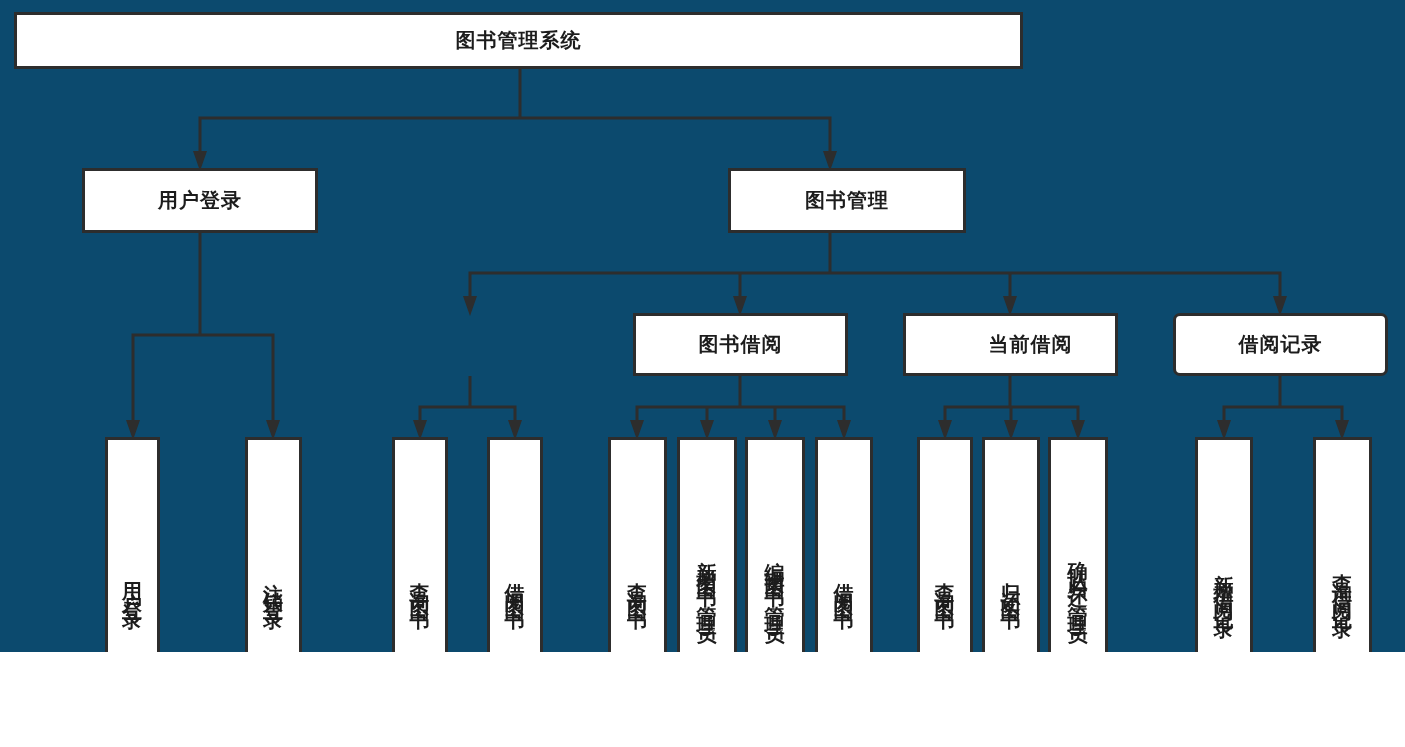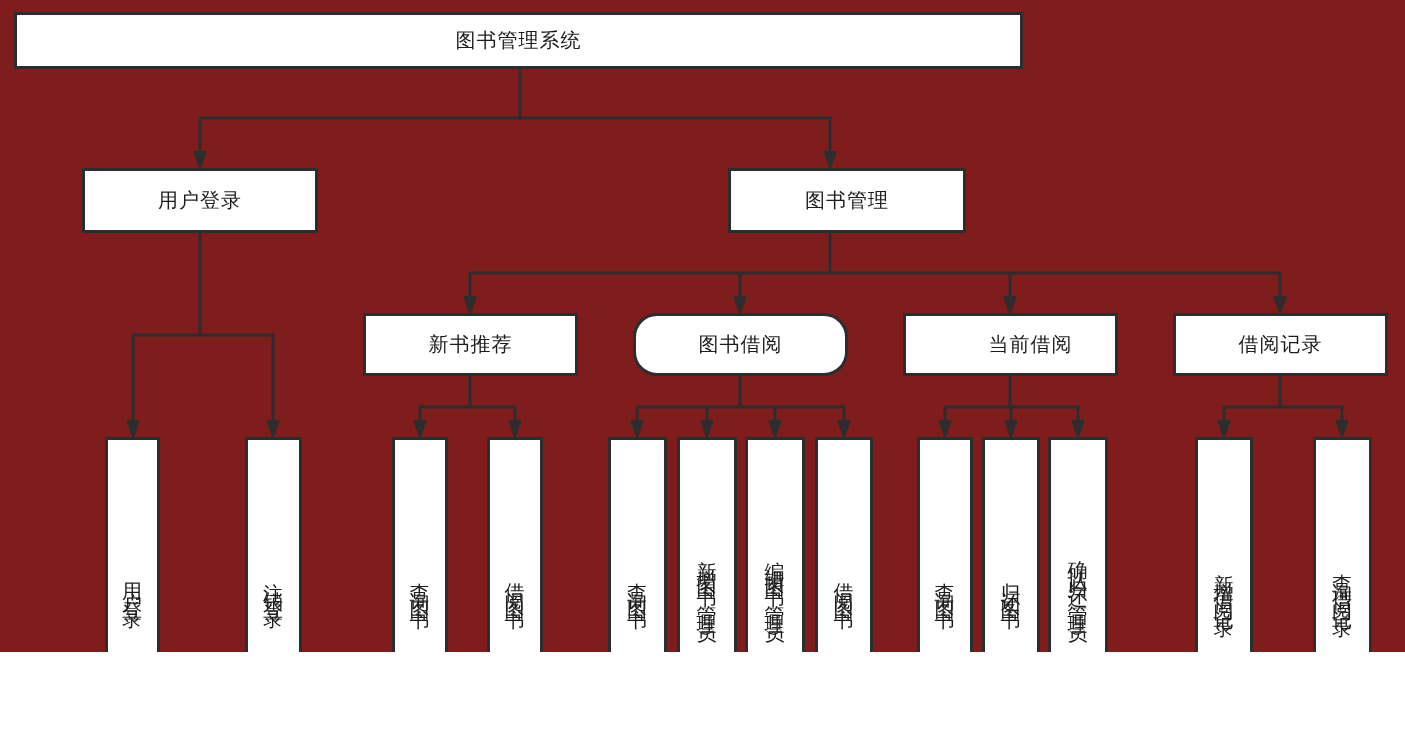--- a/index.html
+++ b/index.html
@@ -1,22 +1,23 @@
 <!DOCTYPE html>
 <html lang="zh"><head>
 <meta charset="utf-8">
 <style>
   html, body { margin: 0; padding: 0; background: #ffffff; }
   .canvas {
     position: relative;
     width: 1405px;
     height: 652px;
-    background: #7f1d1d;
+    background: #0c4a6e;
     font-family: "Liberation Sans", sans-serif;
     overflow: hidden;
+    font-weight: bold;
   }
   .wires {
     position: absolute;
     left: 0; top: 0;
     width: 1405px; height: 747px;
   }
   .node {
     position: absolute;
     box-sizing: border-box;
     border: 3px solid #2d2d2d;
@@ -116,30 +117,27 @@
     <span>图书管理系统</span>
   </div>
 
   <div class="node h" style="left:82px; top:168px; width:236px; height:65px;">
     <span>用户登录</span>
   </div>
   <div class="node h" style="left:710px; top:168px; width:238px; height:65px;margin-left:18px;">
     <span>图书管理</span>
   </div>
 
-  <div class="node h" style="left:363px; top:313px; width:215px; height:63px;">
-    <span>新书推荐</span>
-  </div>
-  <div class="node h" style="left:633px; top:313px; width:215px; height:63px;border-radius:24px;">
+  <div class="node h" style="left:633px; top:313px; width:215px; height:63px;">
     <span>图书借阅</span>
   </div>
   <div class="node h" style="left:903px; top:313px; width:215px; height:63px;padding-left:40px;">
     <span>当前借阅</span>
   </div>
-  <div class="node h" style="left:1173px; top:313px; width:215px; height:63px;">
+  <div class="node h" style="left:1173px; top:313px; width:215px; height:63px;border-radius:7px;">
     <span>借阅记录</span>
   </div>
 
   <div class="node v" style="left:105px; top:437px; width:55px; height:296px;">
     <span>用户登录</span>
   </div>
   <div class="node v" style="left:245px; top:437px; width:57px; height:296px;">
     <span>注销登录</span>
   </div>
 

